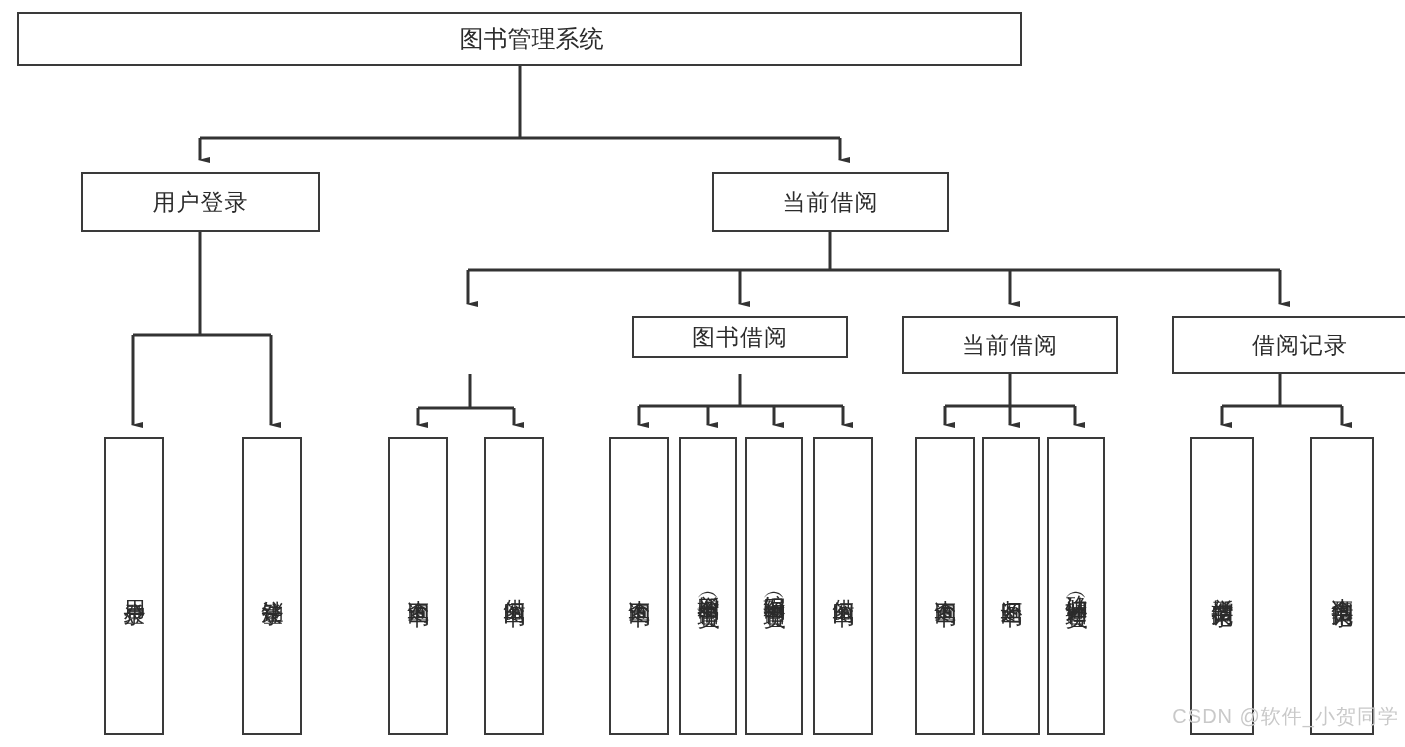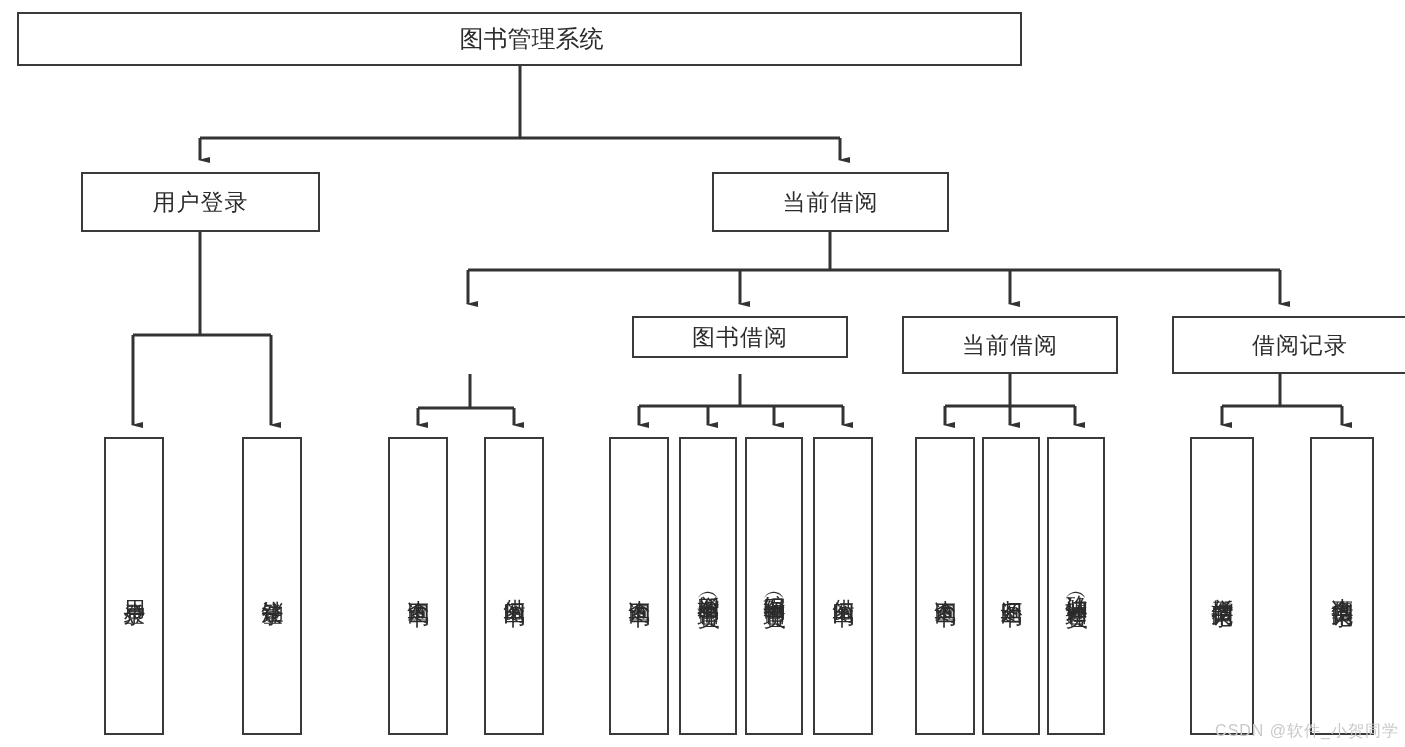--- a/index.html
+++ b/index.html
@@ -9,21 +9,21 @@
   svg#wires{position:absolute;left:0;top:0;width:1405px;height:747px;}
   .node{position:absolute;box-sizing:border-box;background:#ffffff;
         border:2.5px solid #3a3a3a;display:flex;align-items:center;
         justify-content:center;color:#2b2b2b;}
   .node.h{font-size:23px;letter-spacing:1px;}
   .node.root{font-size:24px;padding-left:24px;}
   .node.v{writing-mode:vertical-rl;text-orientation:upright;
           font-size:22px;line-height:1.22;letter-spacing:2px;
           padding:8px 0;justify-content:center;align-items:center;}
   .node.v span{display:block;white-space:normal;}
-  #watermark{position:absolute;right:6px;bottom:5px;font-size:16px;
+  #watermark{position:absolute;right:6px;bottom:17px;font-size:20px;
              color:#c9c9c9;letter-spacing:1px;user-select:none;
              white-space:nowrap;}
 </style>
 </head>
 <body>
 
 <div id="canvas">
 
   <svg id="wires" viewBox="0 0 1405 747" xmlns="http://www.w3.org/2000/svg">
     <defs>

